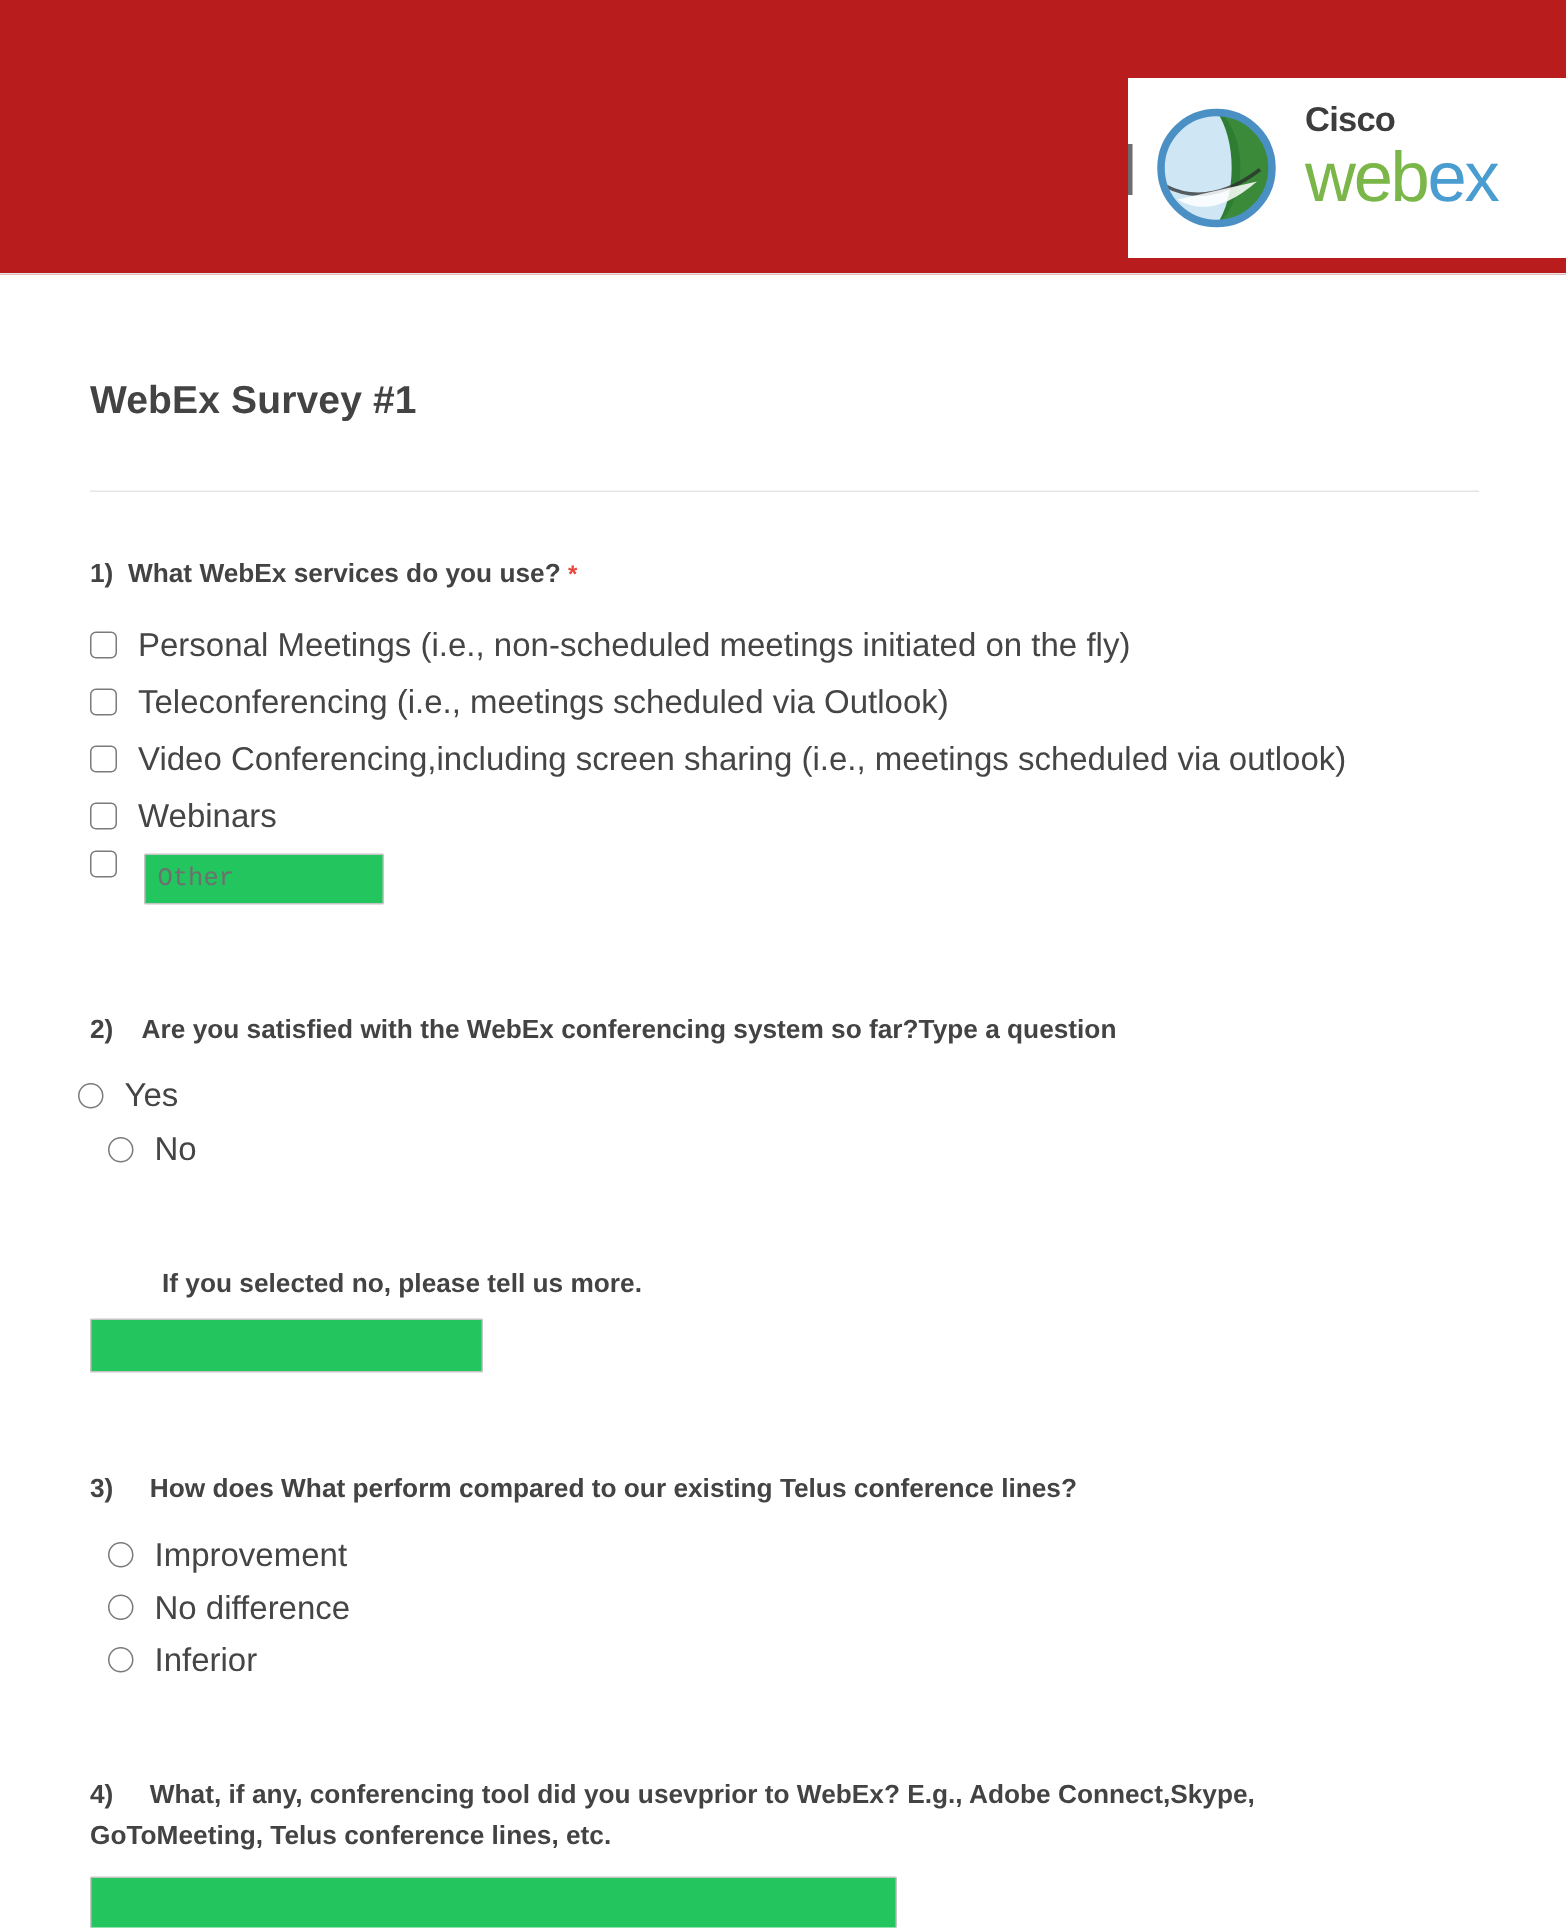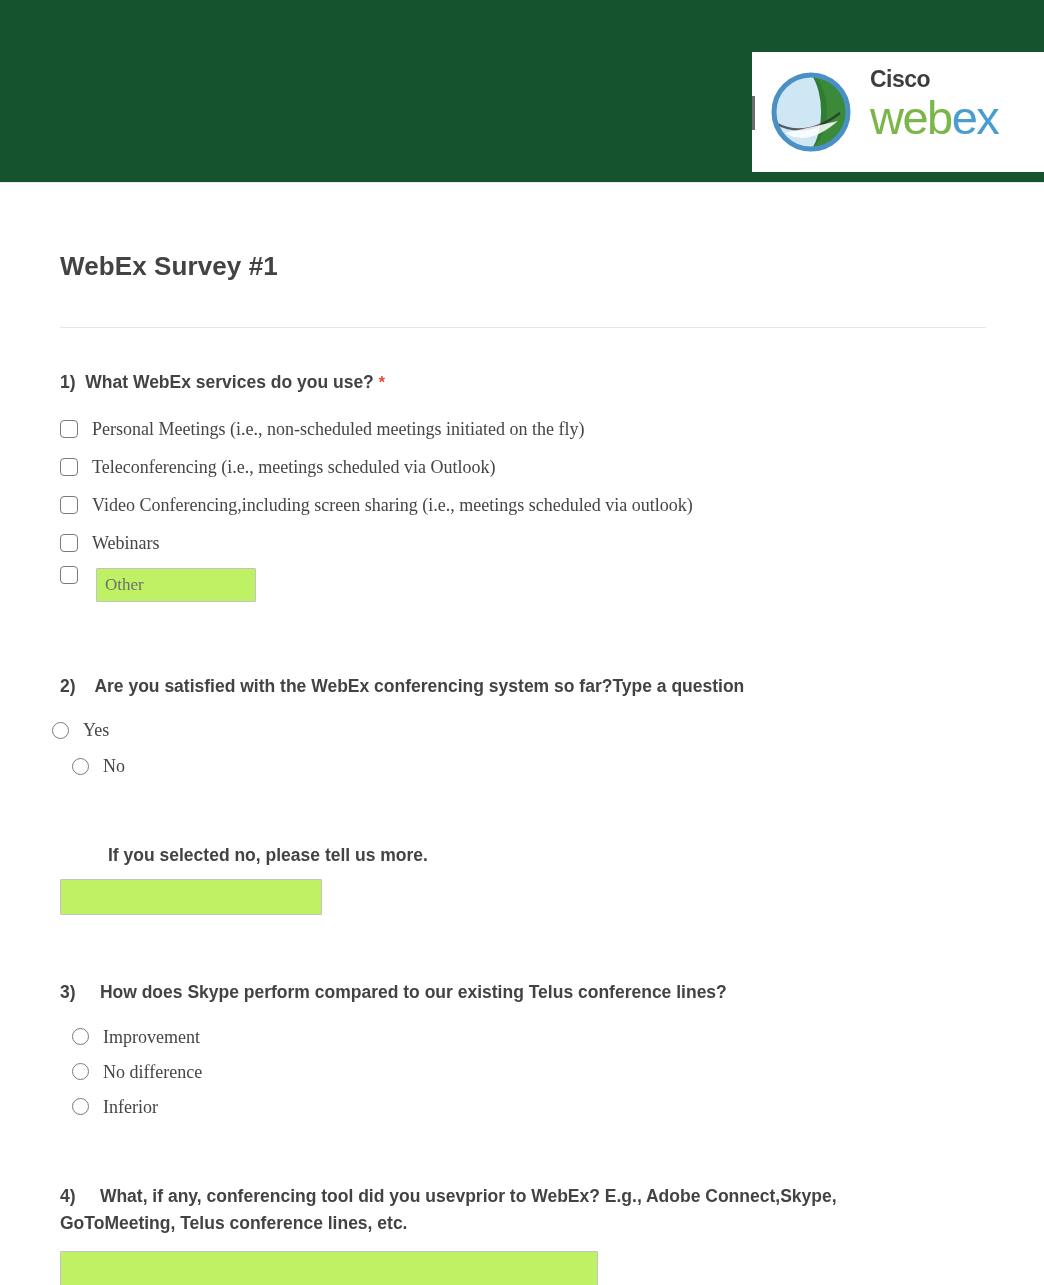--- a/index.html
+++ b/index.html
@@ -15,21 +15,21 @@
     color: #434343;
     position: relative;
   }
 
   
   .header-band {
     position: absolute;
     left: 0; top: 0;
     width: 1044px;
     height: 183px;
-    background: #14532d;
+    background: #b91c1c;
     border-bottom: 1px solid #e8e8e8;
     box-sizing: border-box;
   }
   .logo-box {
     position: absolute;
     left: 752px;
     top: 52px;
     width: 292px;
     height: 120px;
     background: #ffffff;
@@ -142,32 +142,31 @@
     height: 17px;
     border: 1.5px solid #7a7a7a;
     border-radius: 50%;
     background: #fff;
     box-sizing: border-box;
     flex: 0 0 auto;
     margin-left: 12px;
     margin-right: 14px;
   }
   .opt-label {
-    font-size: 18px;
+    font-size: 22px;
     color: #454545;
     line-height: 22px;
     white-space: nowrap;
-    font-family: Liberation Serif, serif;
   }
 
   .txt-input {
     border: 1px solid #c4c4c4;
-    background: #bef264;
-    box-sizing: border-box;
-    font-family: Liberation Serif, serif;
+    background: #22c55e;
+    box-sizing: border-box;
+    font-family: Liberation Mono, monospace;
     font-size: 17px;
     color: #585858;
     padding: 4px 8px;
     outline: none;
     border-radius: 1px;
   }
   .txt-input::placeholder { color: #6f6f6f; opacity: 1; }
   .other-input { width: 160px; height: 34px; margin-left: 4px; }
 
   .sub-label {
@@ -260,21 +259,21 @@
   </div>
 
   <div class="q-block" style="top:660px;">
     <div class="sub-label">If you selected no, please tell us more.</div>
     <input class="txt-input wide-input" type="text" placeholder="" style="">
   </div>
 
   <div class="q-block" style="top:796px;">
     <div class="q-title q-title-wrap">
       <span class="q-num">3)</span>&nbsp;&nbsp;&nbsp;&nbsp;
-      <span>How does Skype perform compared to our existing Telus conference lines?</span>
+      <span>How does What perform compared to our existing Telus conference lines?</span>
     </div>
     <div class="opt-row" style="margin-top:14px; height:35px;text-align:center;">
       <span class="rb"></span>
       <span class="opt-label">Improvement</span>
     </div>
     <div class="opt-row" style="height:35px;">
       <span class="rb"></span>
       <span class="opt-label">No difference</span>
     </div>
     <div class="opt-row" style="height:35px;">

